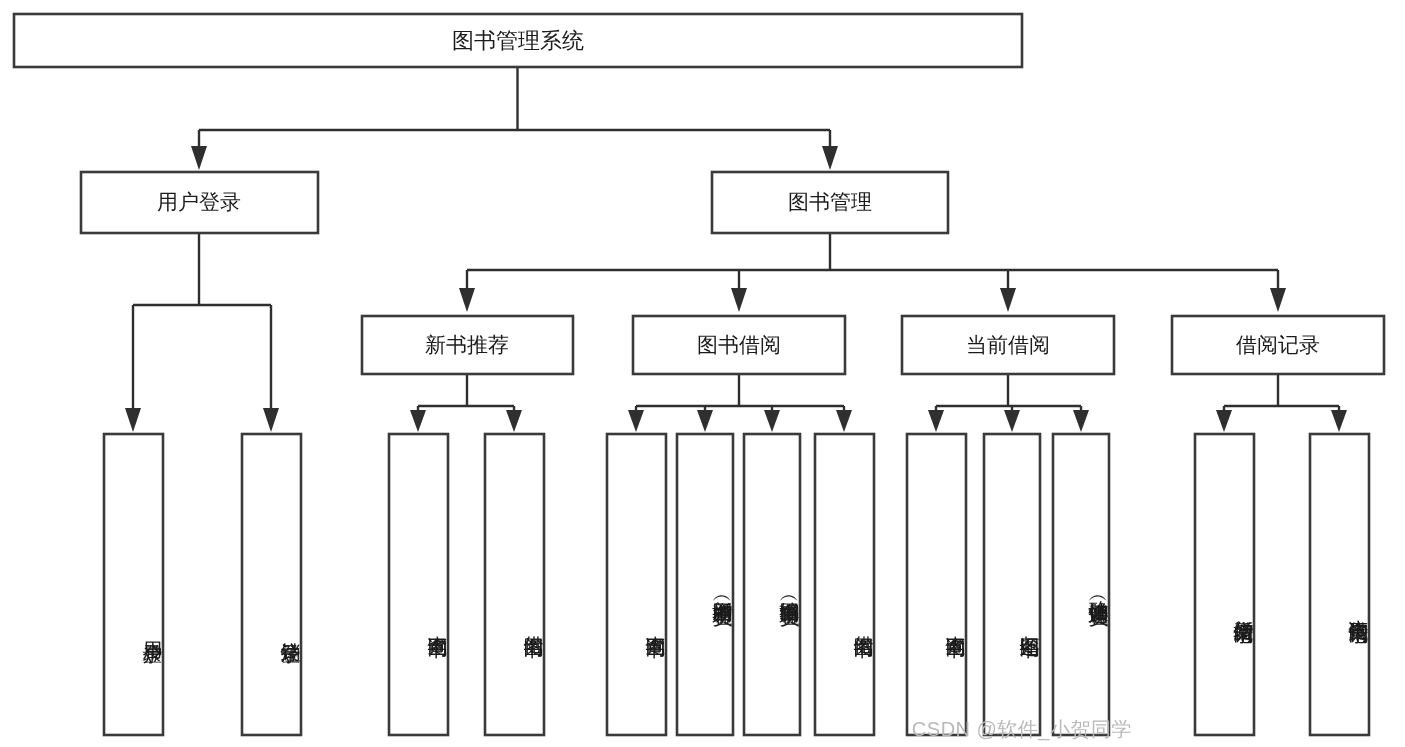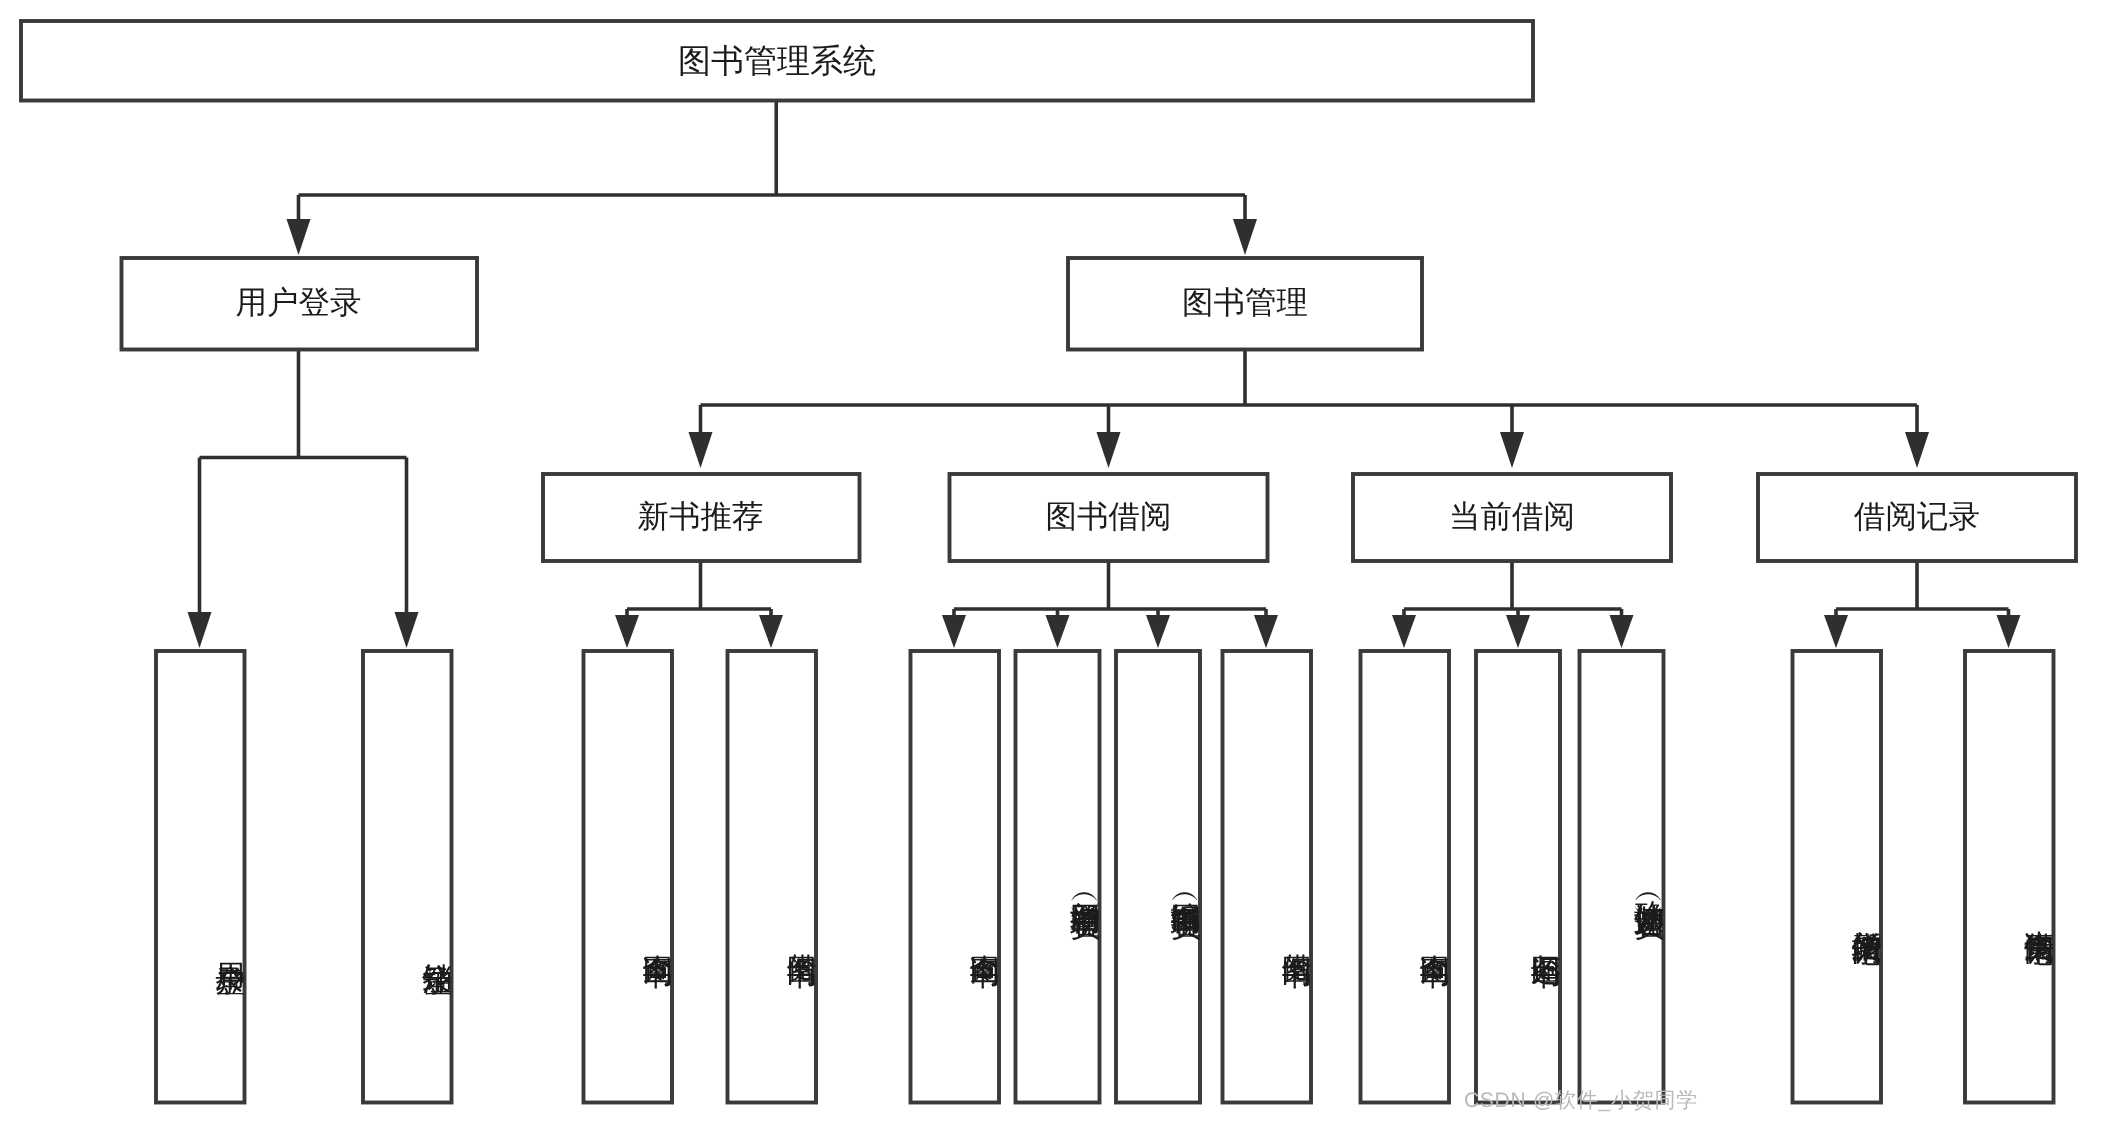--- a/index.html
+++ b/index.html
@@ -77,21 +77,21 @@
     align-items: flex-start;
     justify-content: center;
     pointer-events: none;
     user-select: none;
   }
   .watermark {
     position: absolute;
     right: 10px;
     bottom: 4px;
     font-family: "Liberation Sans", "DejaVu Sans", sans-serif;
-    font-size: 14px;
+    font-size: 20px;
     color: #b9b9b9;
     letter-spacing: 0.5px;
     white-space: nowrap;
     margin-left: 22px;
   }
 </style>
 </head>
 <body>
 
 <div id="diagram-root">

